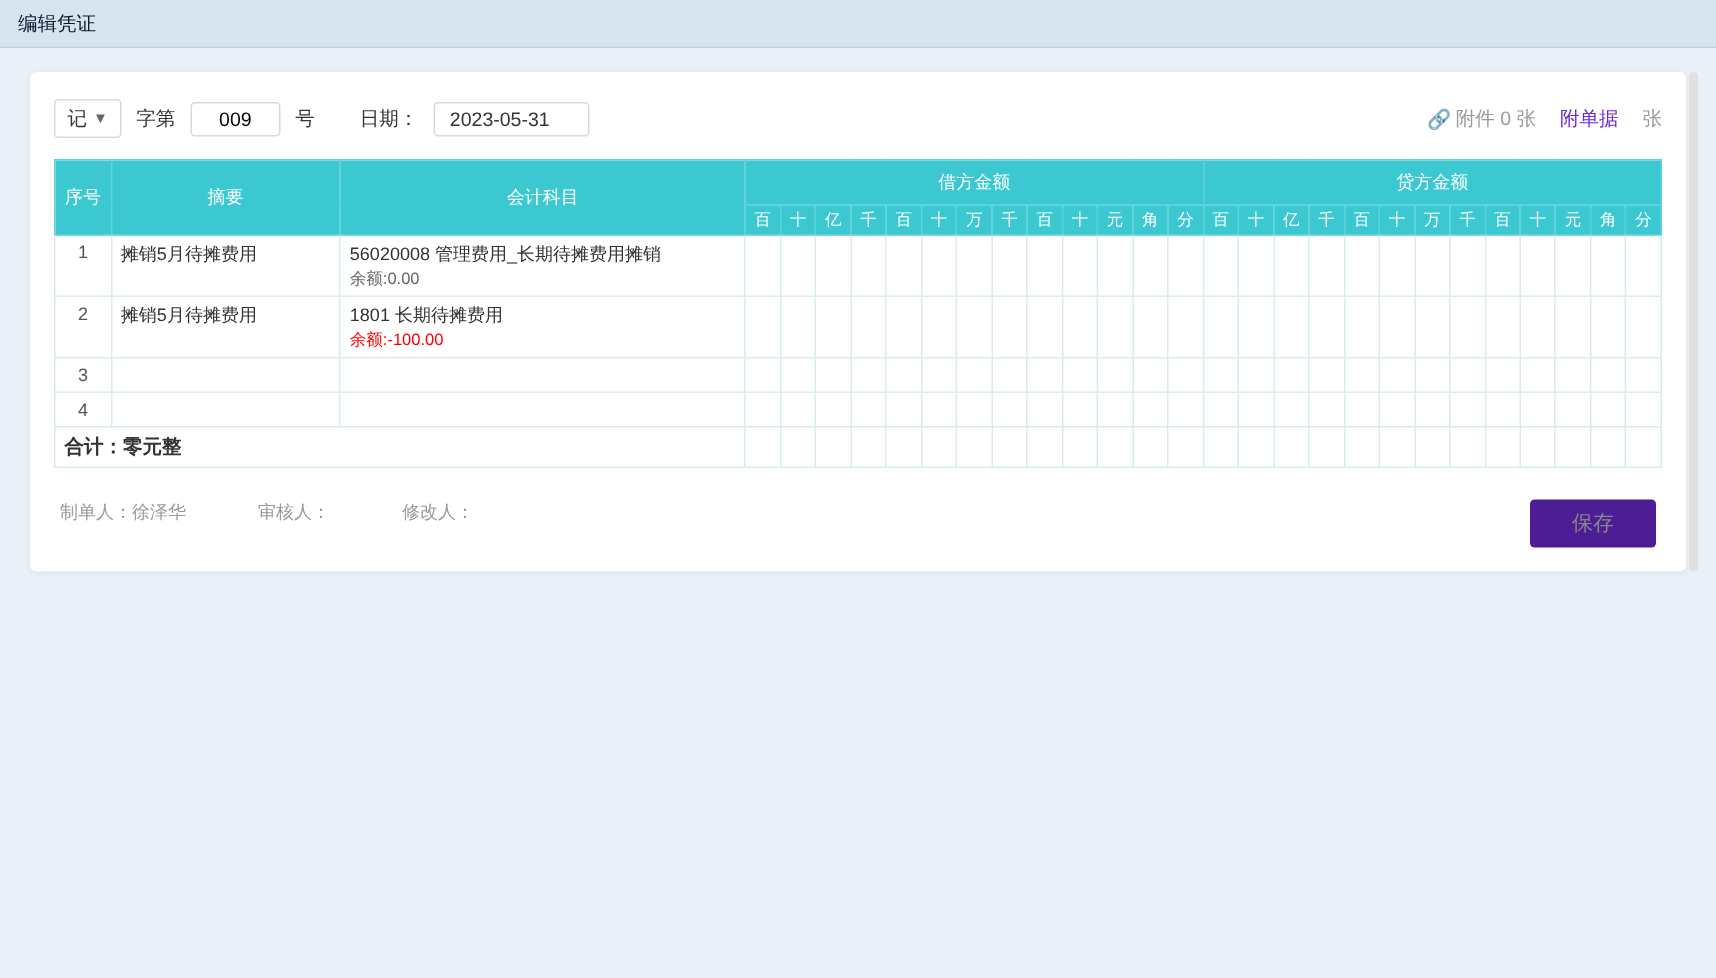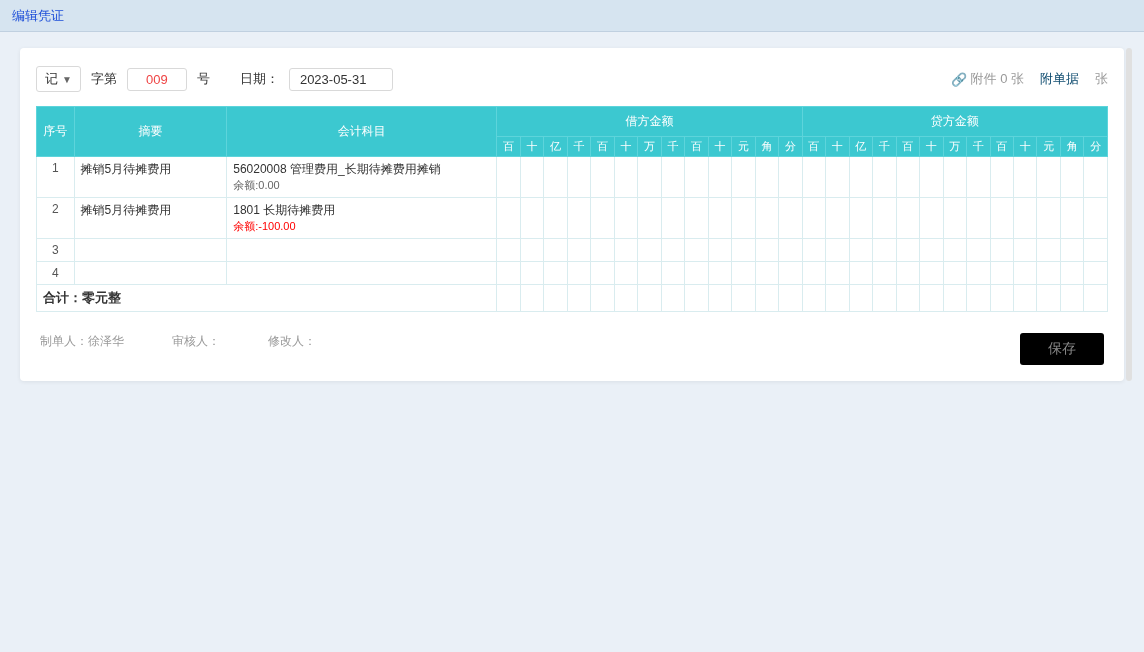--- a/index.html
+++ b/index.html
@@ -11,21 +11,21 @@
       height: 652px;
       overflow: hidden;
     }
     .title-bar {
       background: #d6e4f0;
       height: 32px;
       display: flex;
       align-items: center;
       padding: 0 12px;
       font-size: 13px;
-      color: #1d4ed8;
+      color: #0f172a;
       border-bottom: 1px solid #c0d0e0;
     }
     .main-content {
       padding: 16px 20px;
       background: #eaf0f7;
       height: calc(652px - 32px);
       overflow: auto;
     }
     .page-header {
       display: flex;
@@ -81,21 +81,21 @@
       color: #333;
       font-size: 13px;
     }
     .voucher-num-input {
       border: 1px solid #d9d9d9;
       border-radius: 3px;
       padding: 3px 8px;
       width: 60px;
       font-size: 13px;
       text-align: center;
-      color: #ef4444;
+      color: #000000;
     }
     .hao-label {
       color: #333;
       font-size: 13px;
     }
     .date-label {
       color: #333;
       margin-left: 20px;
       font-size: 13px;
     }
@@ -119,21 +119,21 @@
       color: #999;
       cursor: pointer;
       display: flex;
       align-items: center;
       gap: 3px;
     }
     .attach-link .clip-icon {
       font-size: 13px;
     }
     .dan-label {
-      color: #0c4a6e;
+      color: #6d28d9;
       cursor: pointer;
     }
     .zhang-label {
       color: #999;
     }
 
     
     .voucher-table {
       width: 100%;
       border-collapse: collapse;
@@ -190,21 +190,21 @@
     }
     .footer-row {
       display: flex;
       gap: 48px;
       margin-top: 21px;
       padding: 0 4px;
       color: #999;
       font-size: 12px;
     }
     .save-btn {
-      background: #000000;
+      background: #4c1d95;
       color: #888;
       border: none;
       border-radius: 3px;
       padding: 7px 28px;
       font-size: 14px;
       cursor: pointer;
     }
     
     .card-scroll {
       position: relative;

